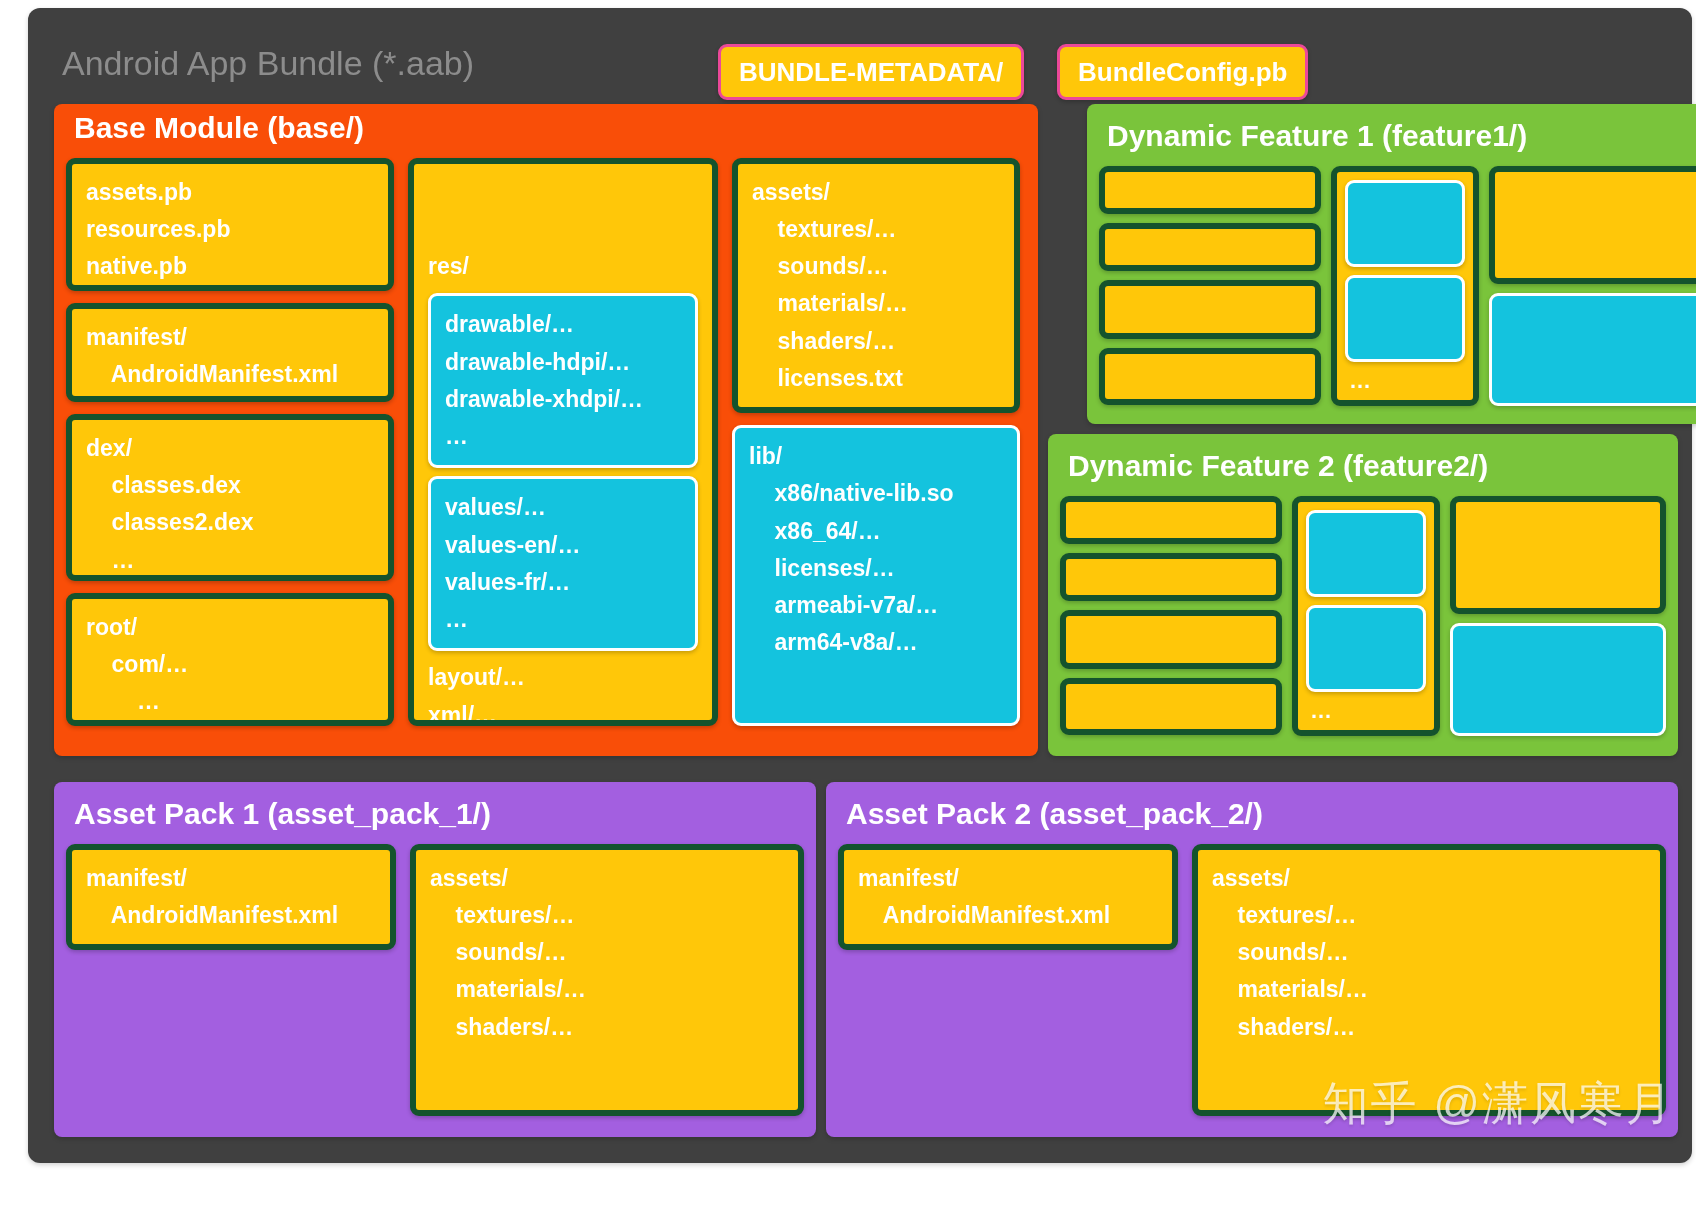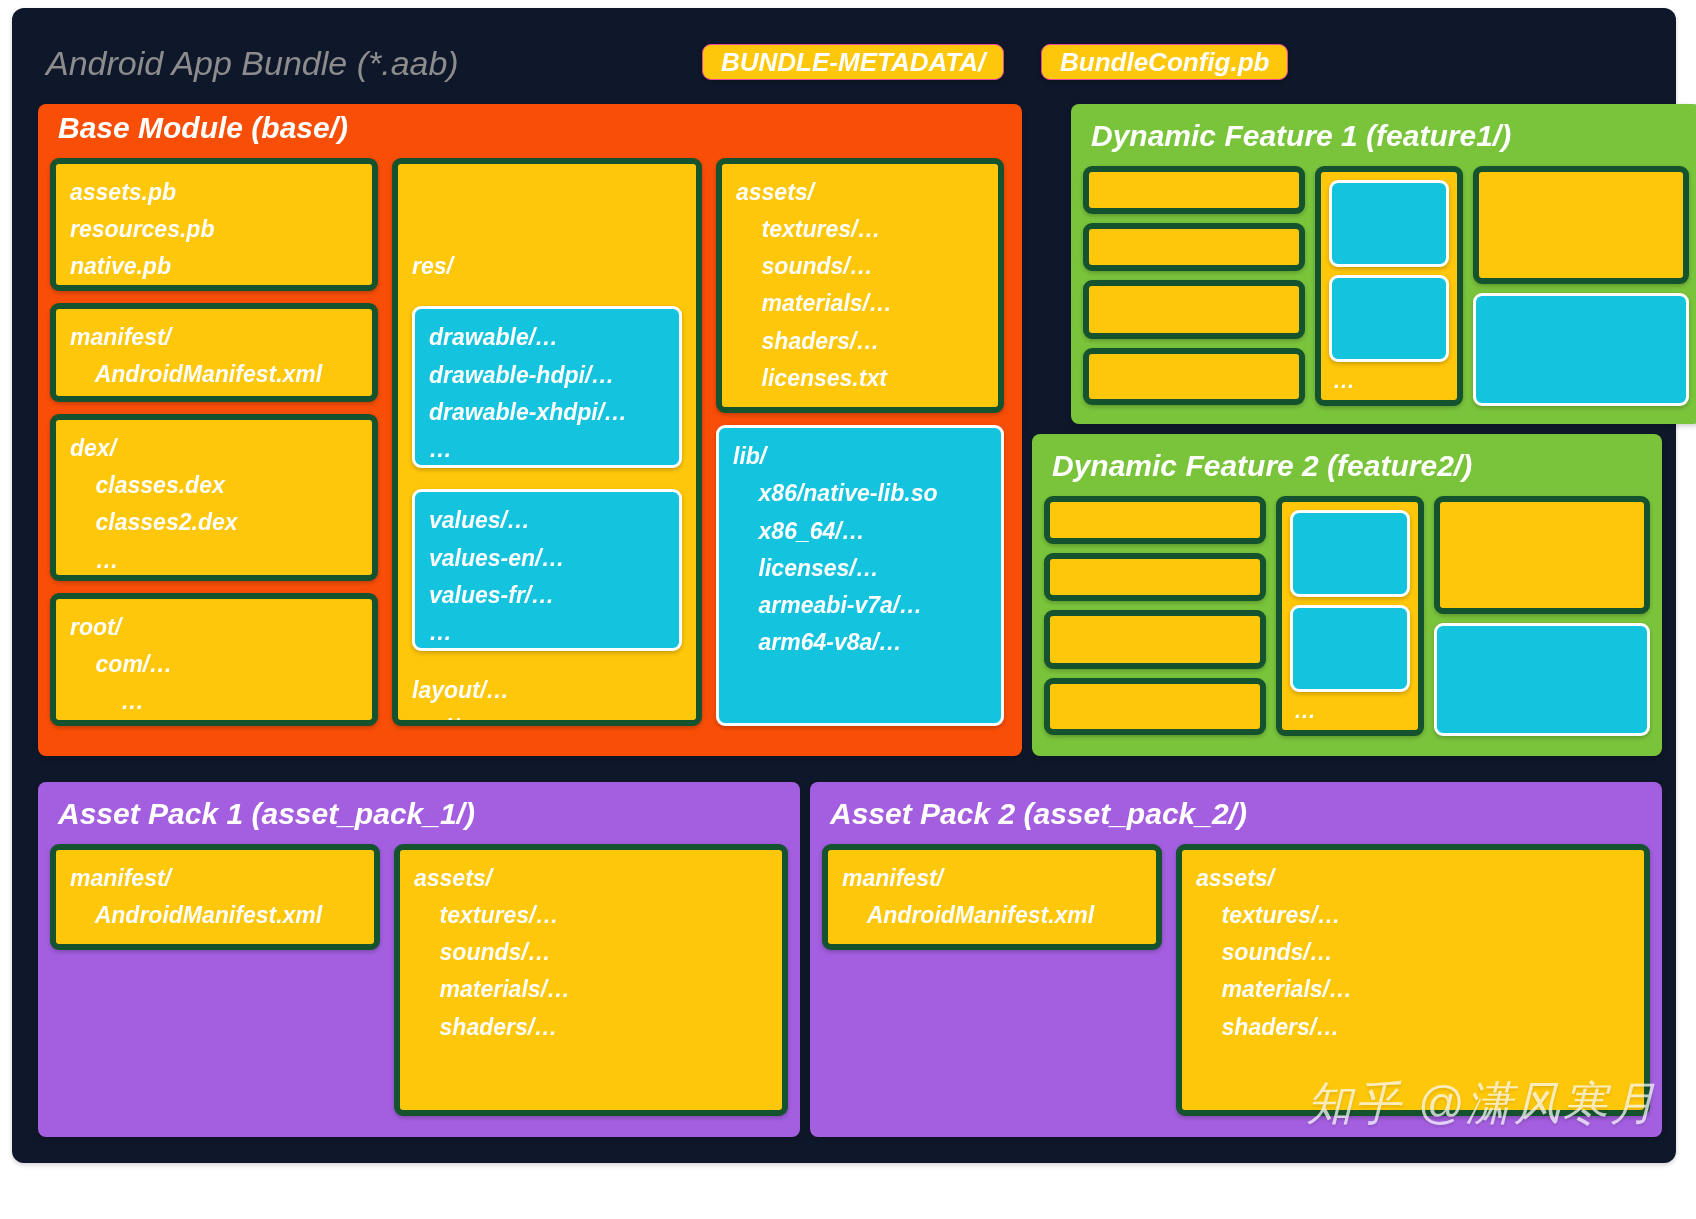--- a/index.html
+++ b/index.html
@@ -7,51 +7,50 @@
   body {
     width: 1696px;
     height: 1219px;
     background: #ffffff;
     font-family: "Liberation Sans", sans-serif;
     overflow: hidden;
   }
 
   .bundle-card {
     position: absolute;
-    left: 12px;
+    left: 28px;
     top: 8px;
     width: 1664px;
     height: 1155px;
-    background: #0f172a;
+    background: #404040;
     border-radius: 12px;
     box-shadow: 0 2px 5px rgba(0,0,0,0.18);
     padding: 14px 16px 16px 16px;
-    font-style: italic;
   }
 
   
   .bundle-header {
     position: relative;
     height: 78px;
   }
   .bundle-title {
     position: absolute;
     left: 18px;
     top: 22px;
     font-size: 34px;
     font-weight: 400;
     color: #8c8c8c;
     white-space: nowrap;
   }
   .meta-chip {
     position: absolute;
     top: 22px;
-    height: 36px;
+    height: 56px;
     background: #FFC709;
-    border: 1px solid #ec4899;
+    border: 3px solid #ec4899;
     border-radius: 9px;
     box-shadow: 0 2px 4px rgba(0,0,0,0.22);
     color: #ffffff;
     font-size: 26px;
     font-weight: bold;
     display: flex;
     align-items: center;
     justify-content: center;
     padding: 0 18px;
     white-space: nowrap;
@@ -117,21 +116,21 @@
     box-shadow: 0 2px 4px rgba(0,0,0,0.22);
     color: #ffffff;
     font-size: 23px;
     font-weight: bold;
     line-height: 1.62;
     padding: 10px 14px;
     white-space: pre;
     overflow: hidden;
   }
   .ybox.grow, .cbox.grow { flex: 1 1 auto; }
-  .res-wrap { display: flex; flex-direction: column; gap: 21px; height: 100%; }
+  .res-wrap { display: flex; flex-direction: column; gap: 8px; height: 100%; }
   .res-label { }
 
   
   .feature-panel {
     position: absolute;
     left: 1004px;
     width: 630px;
     background: #7AC43B;
     border-radius: 8px;
     box-shadow: 0 2px 5px rgba(0,0,0,0.2);

